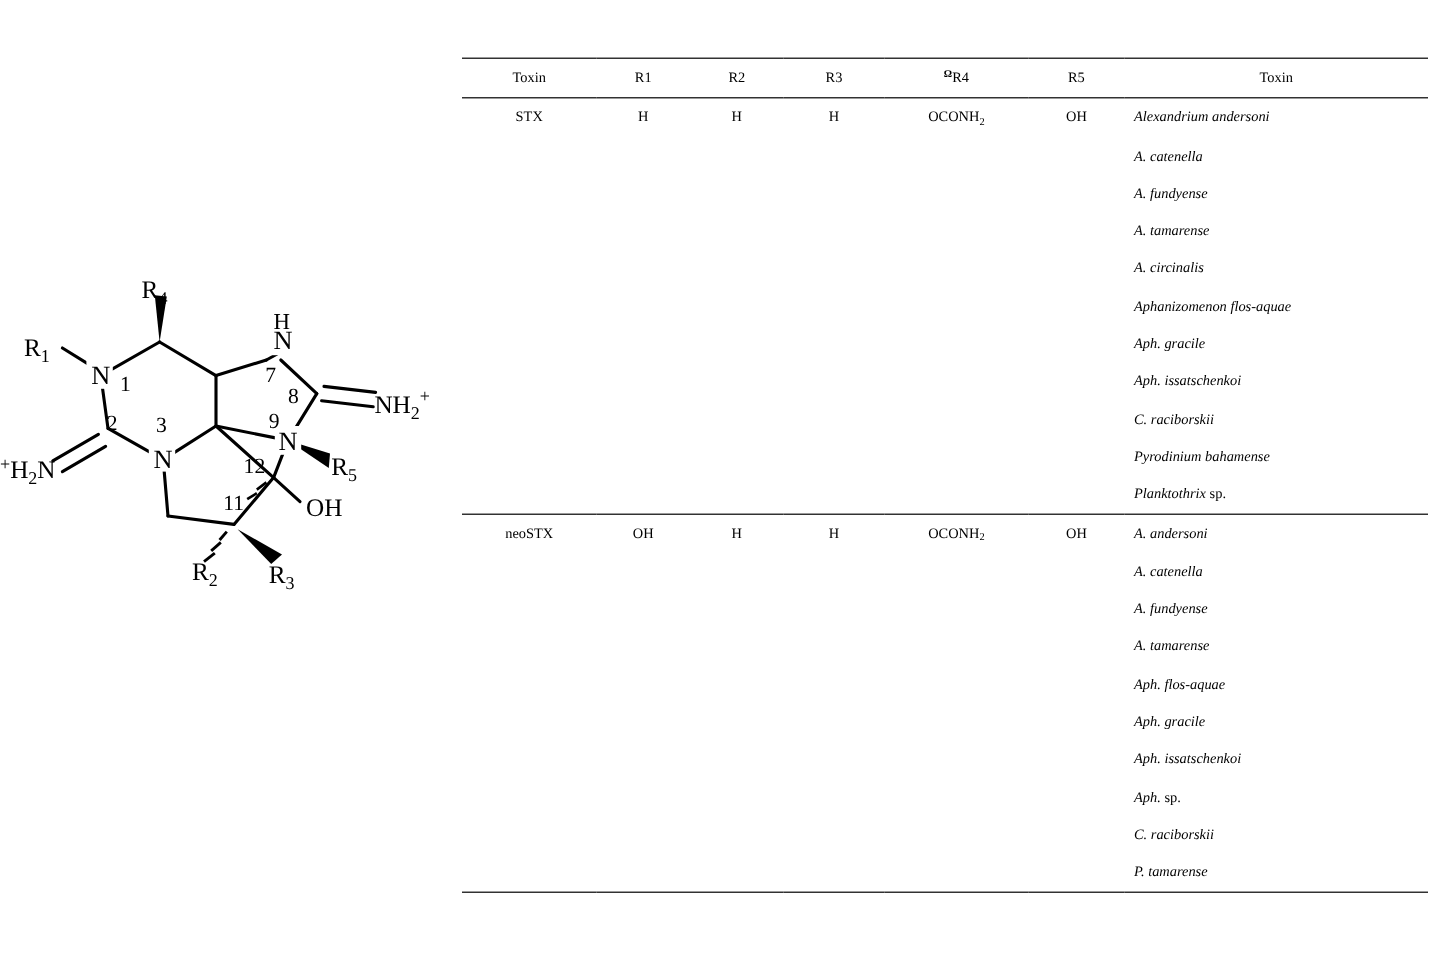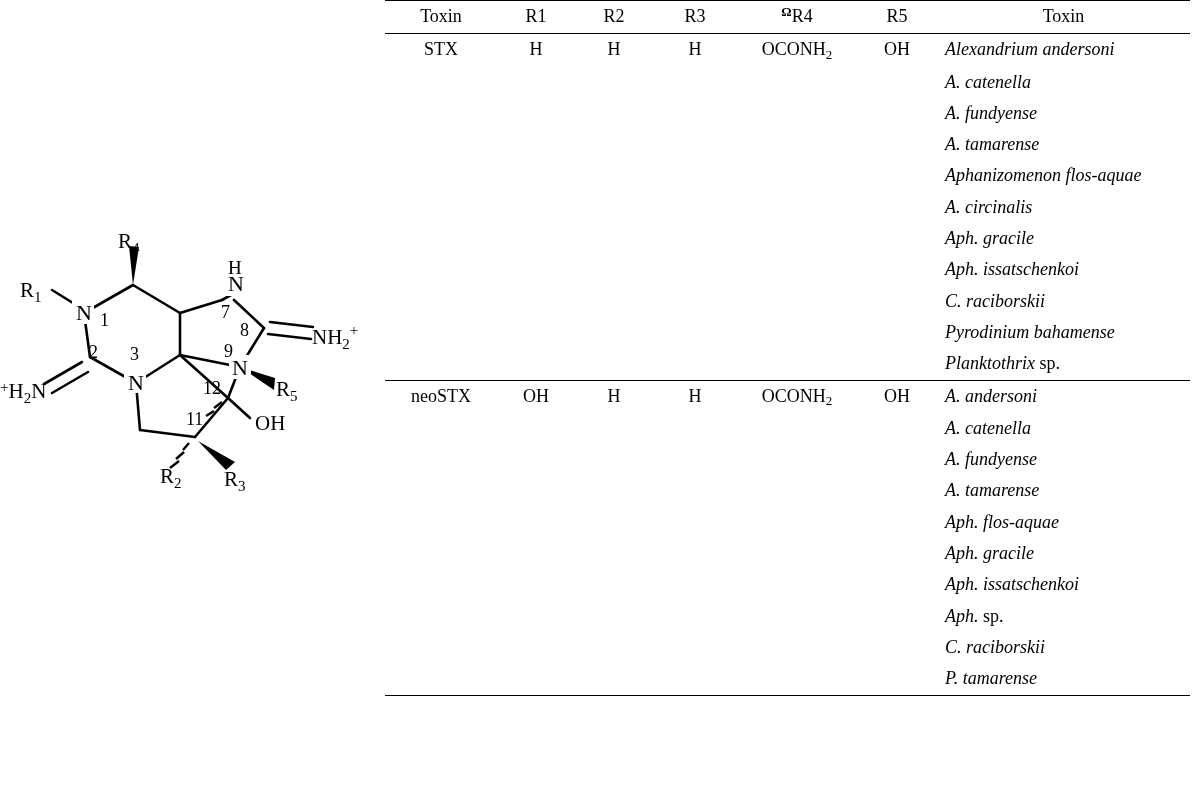--- a/index.html
+++ b/index.html
@@ -34,22 +34,23 @@
   #table-panel {
     position: absolute;
     left: 385px;
     top: 0;
     width: 810px;
     height: 794px;
   }
   table.data-table {
     border-collapse: collapse;
     width: 805px;
-    font-size: 18px;
+    font-size: 12px;
     table-layout: fixed;
+    margin-top: 48px;
   }
   table.data-table th,
   table.data-table td {
     padding: 0;
     margin: 0;
     vertical-align: top;
     line-height: 31.3px;
     height: 31.3px;
     text-align: center;
     font-weight: normal;
@@ -246,30 +247,30 @@
           <td></td>
           <td class="col-origin origin-cell"><span>A. tamarense</span></td>
         </tr>
       <tr>
           <td></td>
           <td></td>
           <td></td>
           <td></td>
           <td></td>
           <td></td>
+          <td class="col-origin origin-cell"><span>A. circinalis</span></td>
+        </tr>
+      <tr>
+          <td></td>
+          <td></td>
+          <td></td>
+          <td></td>
+          <td></td>
+          <td></td>
           <td class="col-origin origin-cell"><span>Aphanizomenon flos-aquae</span></td>
-        </tr>
-      <tr>
-          <td></td>
-          <td></td>
-          <td></td>
-          <td></td>
-          <td></td>
-          <td></td>
-          <td class="col-origin origin-cell"><span>A. circinalis</span></td>
         </tr>
       <tr>
           <td></td>
           <td></td>
           <td></td>
           <td></td>
           <td></td>
           <td></td>
           <td class="col-origin origin-cell"><span>Aph. gracile</span></td>
         </tr>

